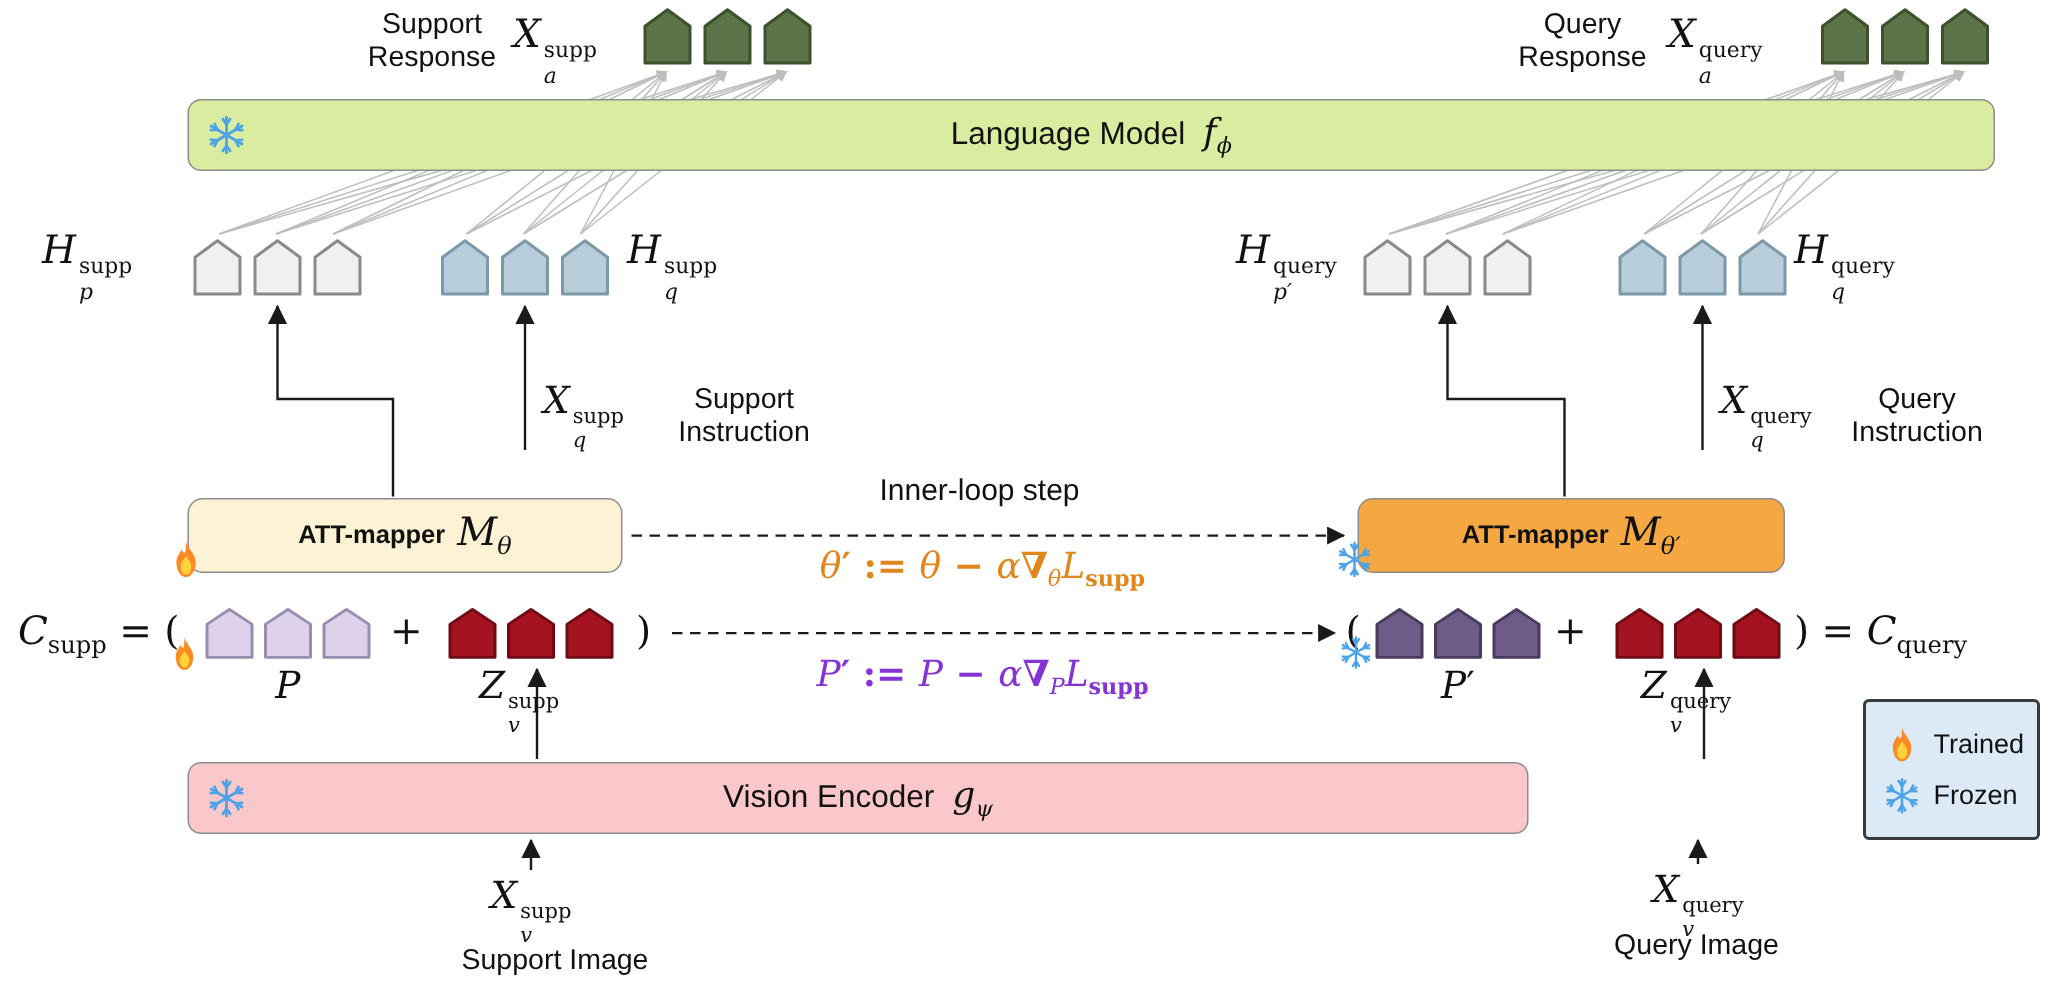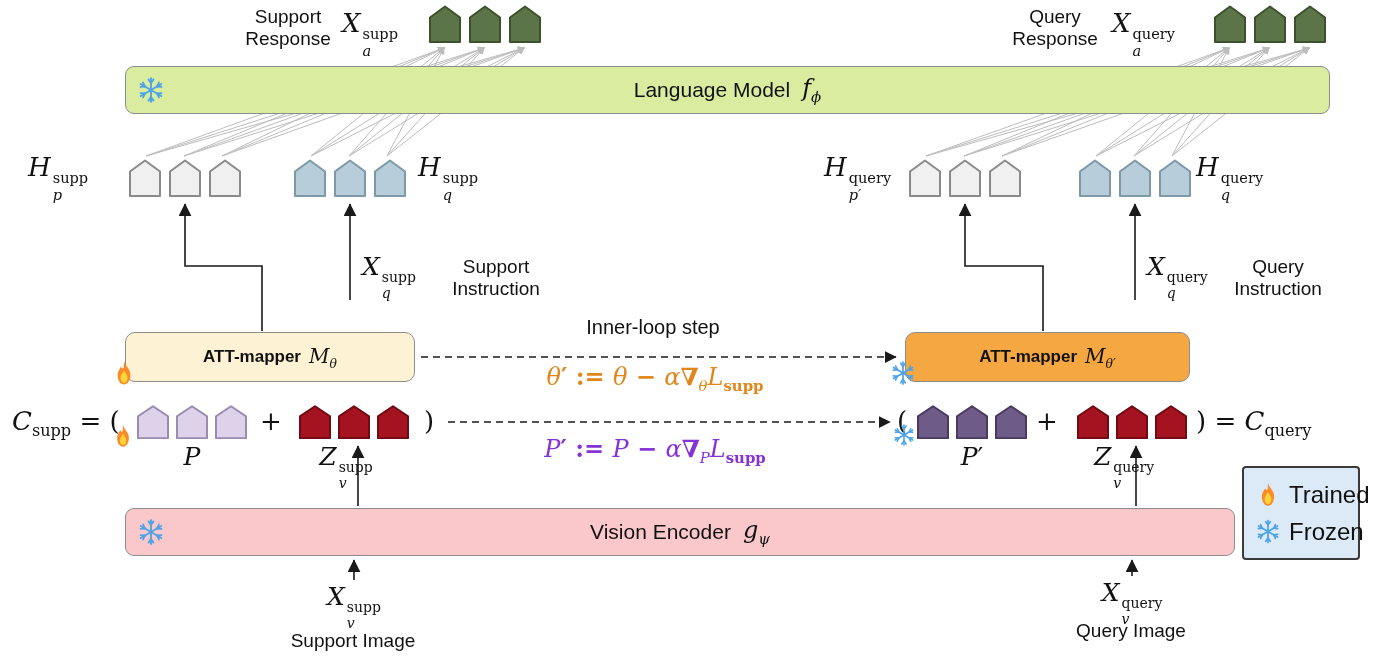--- a/index.html
+++ b/index.html
@@ -22,24 +22,24 @@
   sub.rm{font-style:normal;}
   .stk{display:inline-flex;flex-direction:column;align-items:flex-start;font-size:0.56em;line-height:1.12;vertical-align:-0.5em;margin-left:2px;}
   .stk .t{font-style:normal;}
   .stk .b{font-style:italic;}
   .icon{position:absolute;display:inline-block;}
   .icon svg{display:block;}
   .bar .icon{left:12px;top:50%;transform:translateY(-50%);width:26px;height:26px;position:absolute;}
   #connectors{position:absolute;left:0;top:0;pointer-events:none;}
   .formula{position:absolute;font-size:24px;font-weight:700;text-align:center;}
   .legend{position:absolute;border:2px solid #3a3a3a;border-radius:4px;display:flex;flex-direction:column;justify-content:center;gap:9px;padding:10px 12px;}
-  .legend-row{display:flex;align-items:center;gap:9px;font-size:24px;}
+  .legend-row{display:flex;align-items:center;gap:9px;font-size:18px;}
   .legend-row .icon{position:static;width:24px;height:25px;flex:0 0 24px;}
   .bar .sym{font-size:24px;margin-left:12px;}
-  .box .sym{font-size:20px;margin-left:8px;}
+  .box .sym{font-size:26px;margin-left:8px;}
 </style>
 </head>
 <body>
 
 <div id="canvas">
 
   <svg id="connectors" width="1376" height="665">
       <defs>
   <marker id="ab" markerWidth="10" markerHeight="10" refX="7.5" refY="4" orient="auto">
           <path d="M0 0 L8 4 L0 8 Z" fill="#1a1a1a"></path>
@@ -365,21 +365,21 @@
       <svg width="34" height="36" viewBox="0 0 34 40" preserveAspectRatio="none" style="display:block;margin-right:0px">
         <path d="M2 13.5 L17 2.5 L32 13.5 L32 38 L2 38 Z" fill="#a51220" stroke="#6e0b15" stroke-width="2" stroke-linejoin="round"></path>
       </svg>
     </div>
   <div class="math center" style="position:absolute;left:1068px;top:442px;width:112px;font-size:25px"><i>Z</i><span class="stk">
         <span class="t">query</span>
         <span class="b">v</span>
       </span></div>
   <div class="math m26" style="left:1196px;top:406px">) = <i>C</i><sub class="rm">query</sub></div>
 
-  <div class="bar" style="left: 125px; top: 508px; width: 1110px; height: 48px; background-color: rgb(250, 200, 203);">
+  <div class="bar" style="left: 125px; top: 508px; width: 894px; height: 48px; background-color: rgb(250, 200, 203);">
     <span class="icon">
         <svg viewBox="0 0 24 24" width="100%" height="100%">
           <g stroke="#4da3e8" stroke-width="1.7" stroke-linecap="round">
             <line x1="12" y1="12" x2="12.00" y2="1.00"></line>
             <line x1="12.00" y1="5.50" x2="9.74" y2="2.20"></line>
             <line x1="12.00" y1="5.50" x2="14.26" y2="2.20"></line>
             <line x1="12" y1="12" x2="21.53" y2="6.50"></line>
             <line x1="17.63" y1="8.75" x2="19.36" y2="5.14"></line>
             <line x1="17.63" y1="8.75" x2="21.62" y2="9.06"></line>
             <line x1="12" y1="12" x2="21.53" y2="17.50"></line>
@@ -398,21 +398,21 @@
         </svg>
       </span>
     <span class="bar-title">Vision Encoder</span>
     <span class="math sym"><i>g</i><sub><i>ψ</i></sub></span>
   </div>
 
   <div class="math center" style="position:absolute;left:314px;top:582px;width:80px;font-size:25px"><i>X</i><span class="stk">
         <span class="t">supp</span>
         <span class="b">v</span>
       </span></div>
-  <div class="lbl center" style="left:278px;top:630px;width:150px">Support Image</div>
+  <div class="lbl center" style="left:295px;top:630px;width:150px">Support Image</div>
   <div class="math center" style="position:absolute;left:1092px;top:578px;width:80px;font-size:25px"><i>X</i><span class="stk">
         <span class="t">query</span>
         <span class="b">v</span>
       </span></div>
   <div class="lbl center" style="left:1056px;top:620px;width:150px">Query Image</div>
 
   <div class="legend" style="left: 1242px; top: 466px; width: 118px; height: 94px; background-color: rgb(220, 234, 248);">
     <div class="legend-row">
       <span class="icon">
           <svg viewBox="0 0 24 26" width="100%" height="100%">

